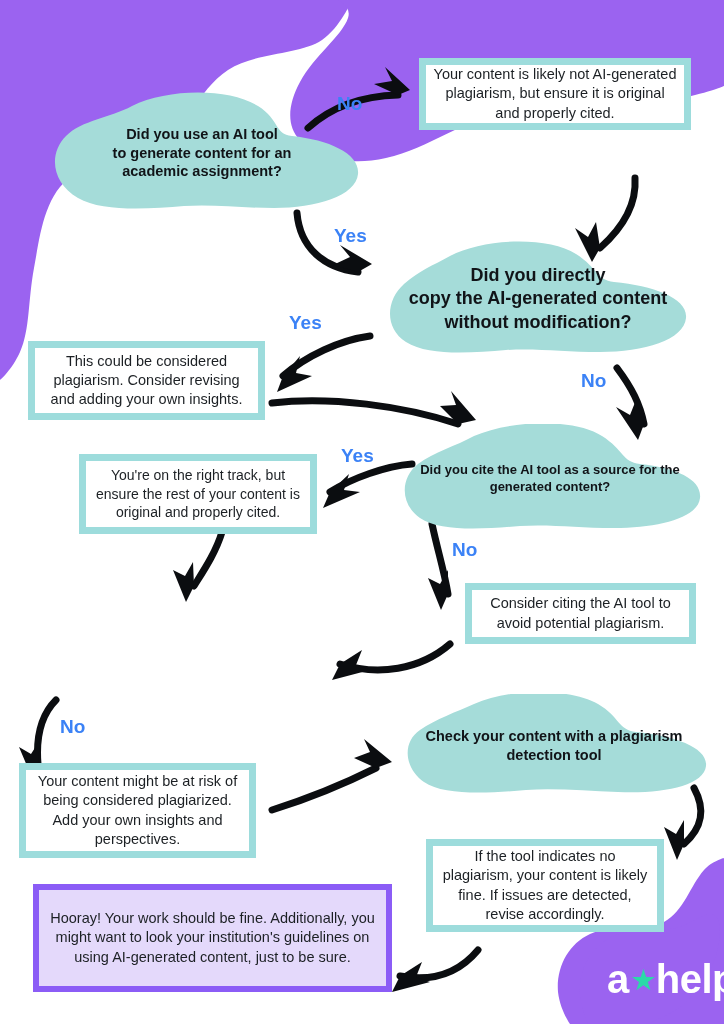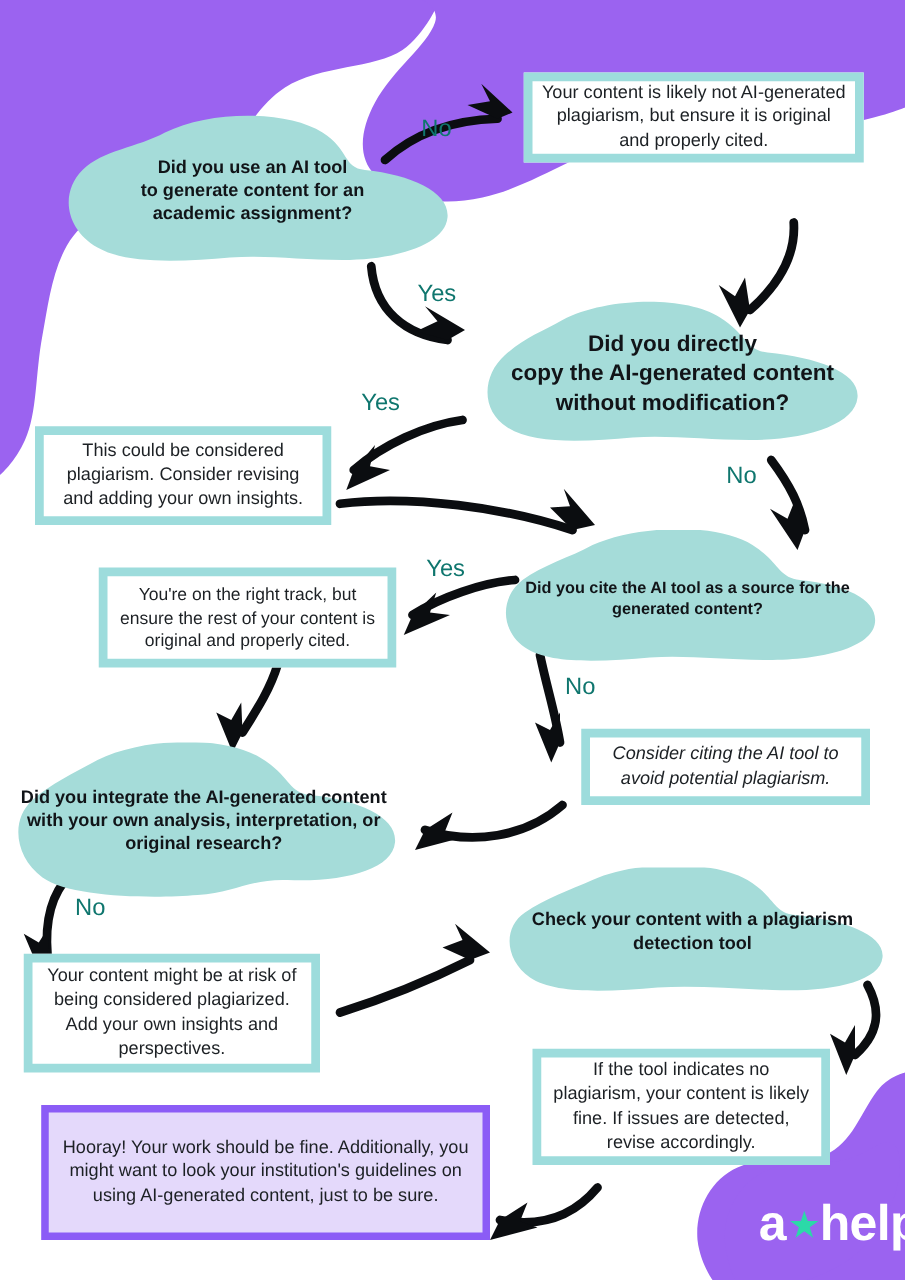--- a/index.html
+++ b/index.html
@@ -53,22 +53,22 @@
   }
   .box .box-txt{padding:2px 6px;}
   .box.final{
     border:6px solid #8b5cf6;
     background:#e4d9fb;
   }
 
   
   .elabel{
     position:absolute;
-    font-weight:400;
-    color:#0f766e;
+    font-weight:700;
+    color:#3b82f6;
     z-index:5;
     white-space:nowrap;
   }
 
   
   #logo{
     position:absolute;
     z-index:6;
     display:flex;
     align-items:center;
@@ -198,33 +198,24 @@
               C180,104 152,100 122,102 C86,105 42,108 22,94
               C2,80 2,54 20,40 C36,28 58,22 76,12 Z"></path>
       </svg>
       <div class="cloud-txt">Did you cite the AI tool as a source for the generated content?</div>
     </div>
 
     <div class="box" style="left:79px;top:454px;width:238px;height:80px;font-size:14px;">
       <div class="box-txt">You're on the right track, but ensure the rest of your content is original and properly cited.</div>
     </div>
 
-    <div class="box" style="left:465px;top:583px;width:231px;height:61px;font-size:14.5px;font-style:italic;">
+    <div class="box" style="left:465px;top:583px;width:231px;height:61px;font-size:14.5px;">
       <div class="box-txt">Consider citing the AI tool to avoid potential plagiarism.</div>
     </div>
 
-    <div class="cloud" style="left:8px;top:594px;width:310px;height:126px;font-size:14.5px;">
-      <svg class="cloud-bg" viewBox="0 0 310 126" preserveAspectRatio="none">
-        <path fill="#a5dcd9" d="M70,14 C106,-4 170,-6 200,12 C224,26 222,40 240,42
-              C280,46 310,60 308,80 C306,102 266,112 222,110
-              C192,109 180,120 150,122 C114,125 48,124 26,108
-              C4,92 0,62 18,46 C34,32 52,24 70,14 Z"></path>
-      </svg>
-      <div class="cloud-txt">Did you integrate the AI-generated content with your own analysis, interpretation, or original research?</div>
-    </div>
 
     <div class="box" style="left:19px;top:763px;width:237px;height:95px;font-size:14.5px;">
       <div class="box-txt">Your content might be at risk of being considered plagiarized. Add your own insights and perspectives.</div>
     </div>
 
     <div class="cloud" style="left:400px;top:694px;width:308px;height:104px;font-size:14.5px;">
       <svg class="cloud-bg" viewBox="0 0 308 104" preserveAspectRatio="none">
         <path fill="#a5dcd9" d="M74,10 C110,-6 170,-6 198,10 C220,23 218,36 236,38
               C276,42 308,54 306,72 C304,92 262,100 218,98
               C186,97 156,94 126,96 C90,99 44,102 24,88

